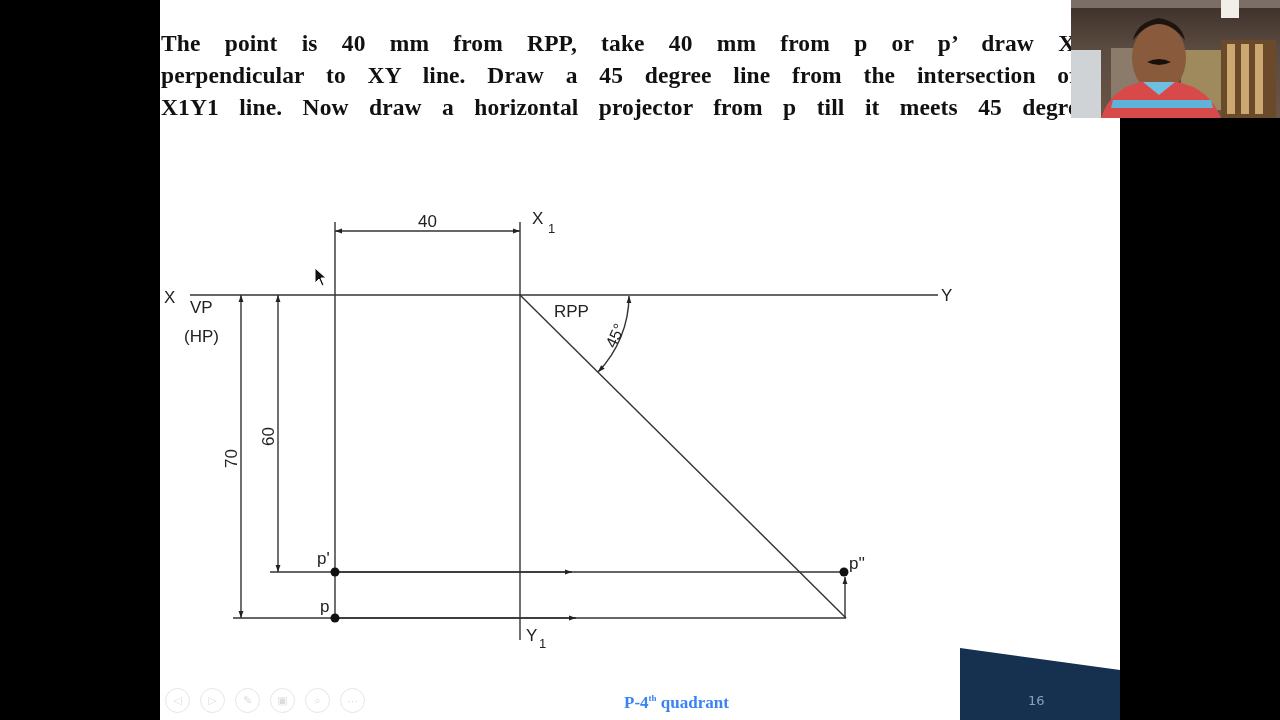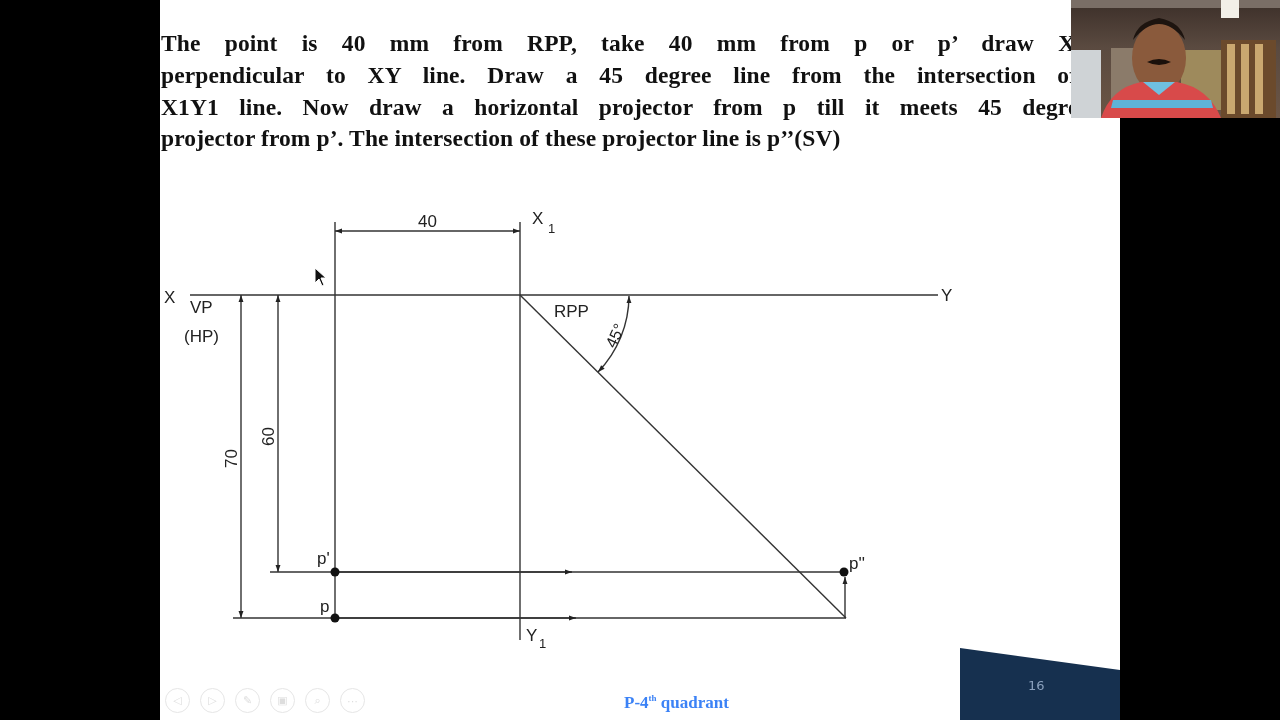--- a/index.html
+++ b/index.html
@@ -5,35 +5,34 @@
   html, body { margin:0; padding:0; }
   body { width:1280px; height:720px; background:#000; position:relative; overflow:hidden; font-family:"Liberation Sans", sans-serif; }
   .slide { position:absolute; left:160px; top:0; width:960px; height:720px; background:#fff; overflow:hidden; }
   .slide-text { position:absolute; left:1px; top:28px; width:955px; font-family:"Liberation Serif", serif; font-weight:bold; font-size:23.5px; line-height:31.8px; color:#111; text-align:justify; letter-spacing:0.1px; }
   .line { display:block; white-space:nowrap; }
   .line.j { text-align:justify; text-align-last:justify; white-space:normal; }
   .diagram { position:absolute; left:0; top:0; }
   .caption { position:absolute; left:464px; top:693px; font-family:"Liberation Serif", serif; font-weight:bold; font-size:17px; color:#3b82f6; }
   .caption sup { font-size:9px; }
   .corner { position:absolute; left:800px; top:648px; width:160px; height:72px; background:#16304f; clip-path:polygon(0 0, 100% 22px, 100% 100%, 0 100%); }
-  .slide-num { position:absolute; left:868px; top:678px; color:#8aa0bd; font-size:13px; font-family:"DejaVu Sans", sans-serif; }
+  .slide-num { position:absolute; left:868px; top:693px; color:#8aa0bd; font-size:13px; font-family:"DejaVu Sans", sans-serif; }
   .nav { position:absolute; left:5px; top:688px; display:flex; gap:10px; }
   .nav-btn { width:25px; height:25px; border:1.5px solid #e6e6e6; border-radius:50%; box-sizing:border-box; display:flex; align-items:center; justify-content:center; color:#ddd; font-size:11px; }
   .webcam { position:absolute; left:1071px; top:0; width:209px; height:118px; background:linear-gradient(180deg,#3b2e28 0%,#5a4a40 40%,#6b5545 100%); overflow:hidden; }
   .cursor { position:absolute; left:314px; top:267px; }
 </style>
 </head>
 <body>
 
 <div class="slide">
   <div class="slide-text">
     <span class="line j">The point is 40 mm from RPP, take 40 mm from p or p’ draw X1Y1</span>
     <span class="line j">perpendicular to XY line. Draw a 45 degree line from the intersection of X</span>
     <span class="line j">X1Y1 line. Now draw a horizontal projector from p till it meets 45 degree l</span>
-    <span class="line">projector from p’. The intersection of these projector line is p’’(SV)</span>
   </div>
 
   <svg class="diagram" width="960" height="720">
     <defs>
       <marker id="ah" viewBox="0 0 10 10" refX="10" refY="5" markerWidth="8" markerHeight="5" orient="auto-start-reverse">
         <path d="M0,1.5 L10,5 L0,8.5 z" fill="#222"></path>
       </marker>
     </defs>
     <g stroke="#333" stroke-width="1.4" fill="none">
 

